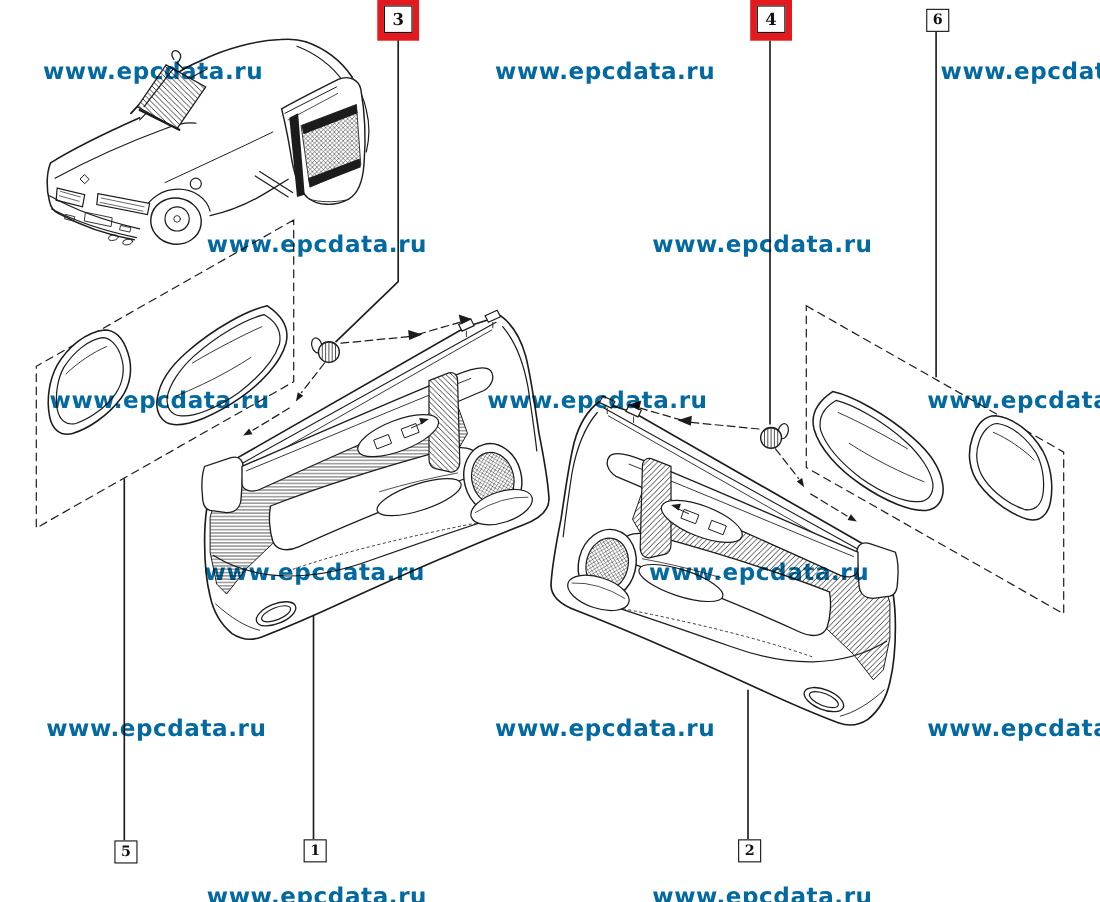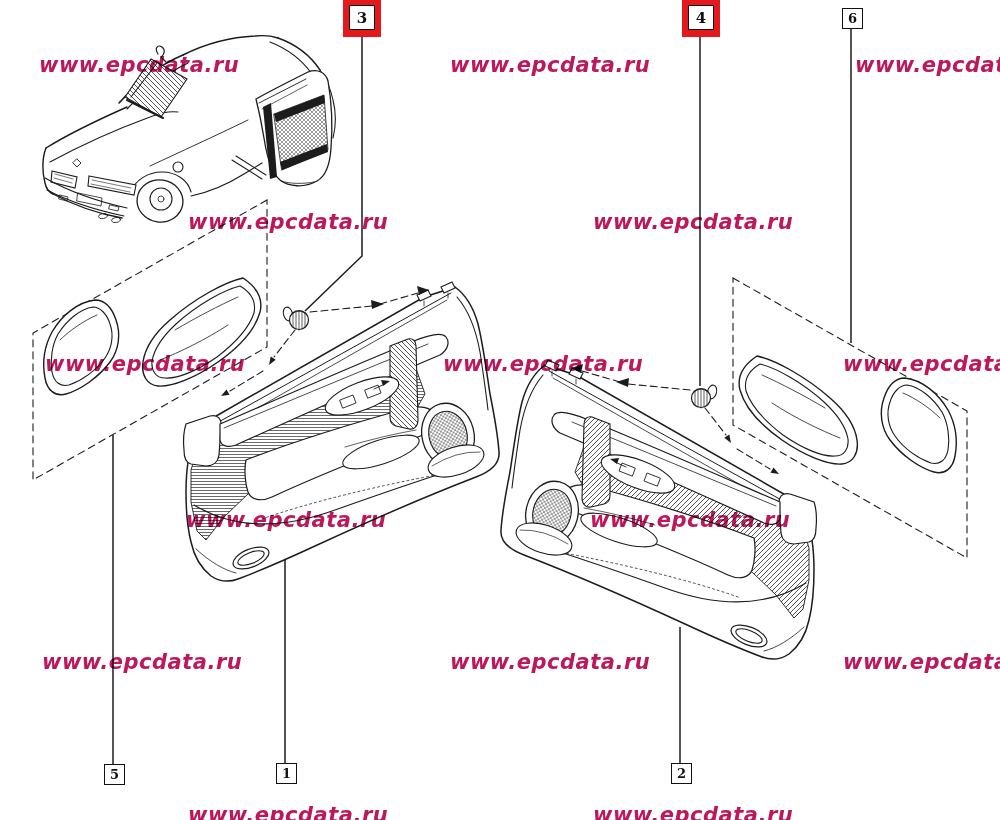--- a/index.html
+++ b/index.html
@@ -1,21 +1,21 @@
 <!DOCTYPE html>
 <html><head>
 <meta charset="utf-8">
 <style>
   html,body{margin:0;padding:0;background:#fff;}
   .stage{position:relative;width:1000px;height:820px;background:#fff;overflow:hidden;
          font-family:"Liberation Sans",sans-serif;}
   .stage svg{position:absolute;left:0;top:0;}
   
-  .wm{position:absolute;color:#be185d;font-family:"DejaVu Sans",sans-serif;
-      font-weight:bold;font-style:italic;font-size:21px;letter-spacing:.5px;
+  .wm{position:absolute;color:#0369a1;font-family:"DejaVu Sans",sans-serif;
+      font-weight:bold;font-size:21px;letter-spacing:.5px;
       white-space:nowrap;mix-blend-mode:multiply;pointer-events:none;}
   
   .co-red{position:absolute;width:38px;height:37px;background:#e4191d;}
   .co-red .bx{position:absolute;left:6px;top:5px;width:24px;height:23px;background:#fff;
       border:1.5px solid #111;display:flex;align-items:center;justify-content:center;
       font-family:"DejaVu Serif",serif;font-weight:bold;font-size:15px;color:#111;}
   .co{position:absolute;width:19px;height:19px;background:#fff;border:1.3px solid #111;
       box-sizing:content-box;display:flex;align-items:center;justify-content:center;
       font-family:"DejaVu Serif",serif;font-weight:bold;font-size:13px;color:#111;}
 </style>

